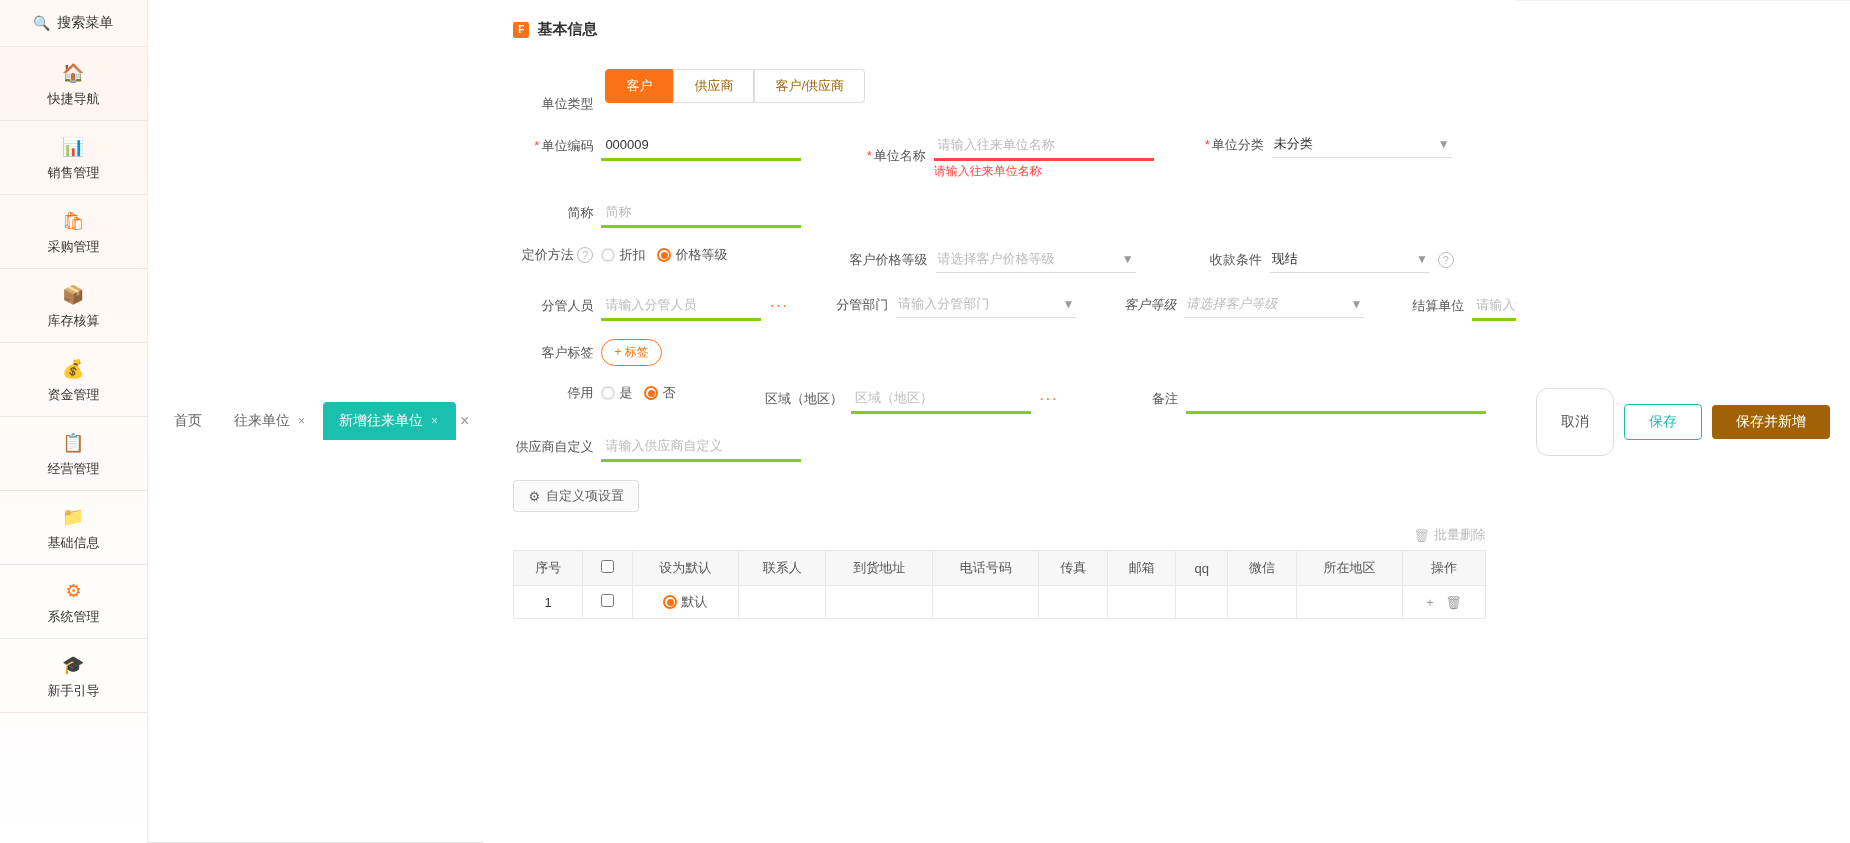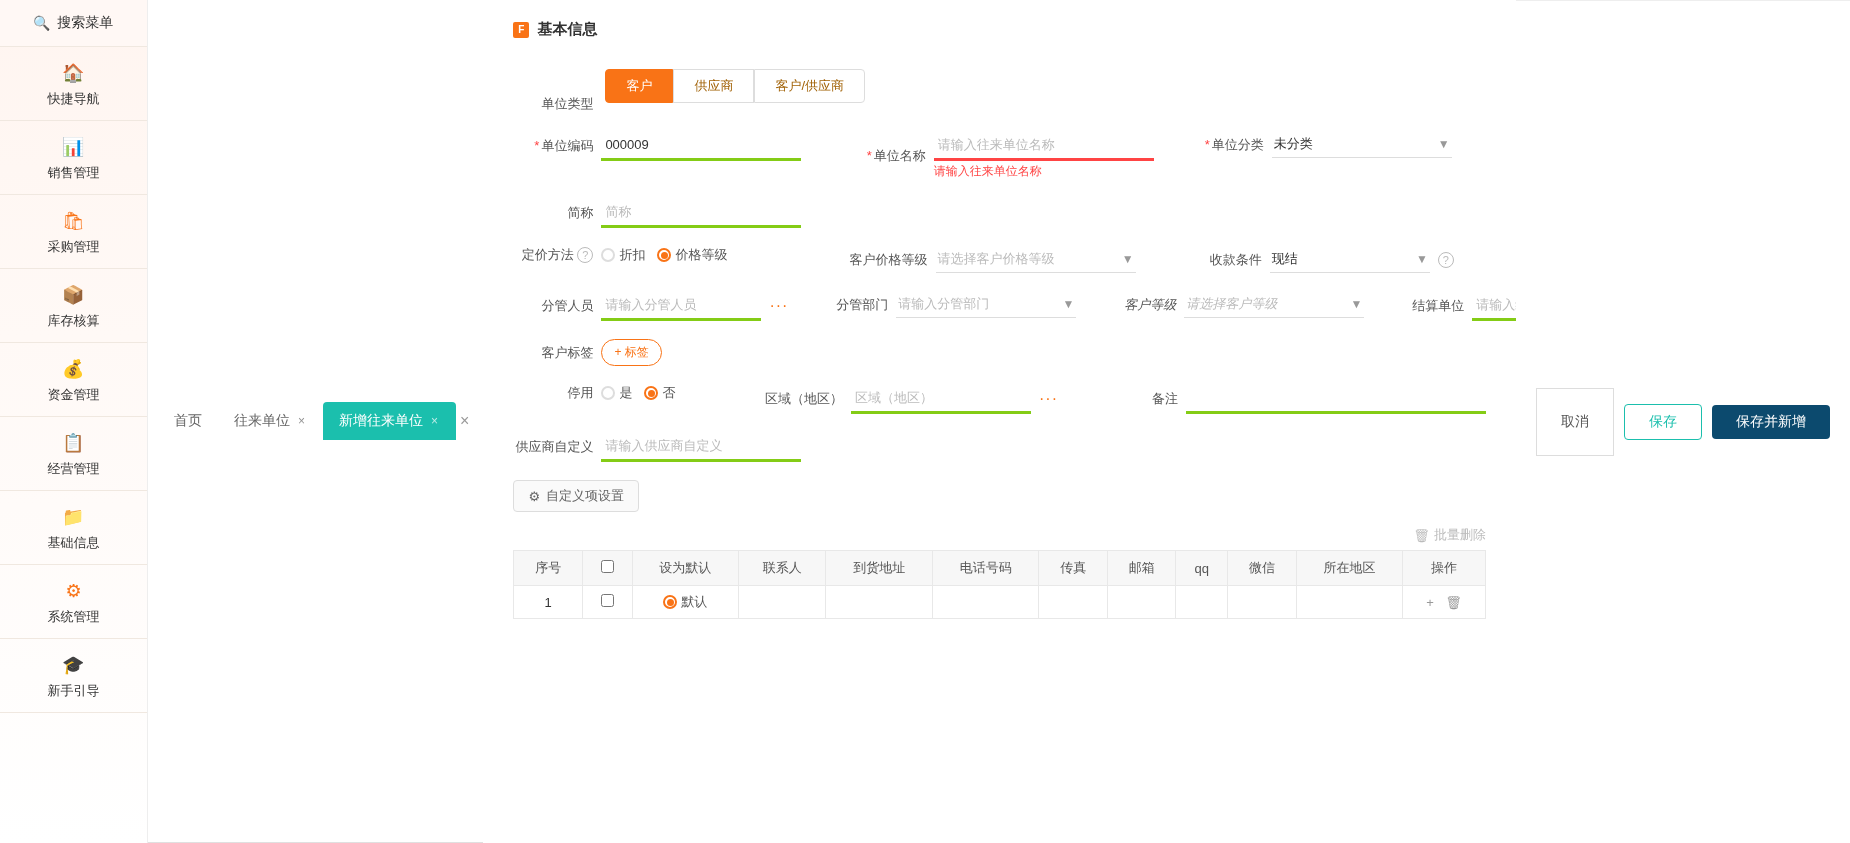--- a/index.html
+++ b/index.html
@@ -305,37 +305,37 @@
       align-items: center;
       gap: 10px;
       padding: 12px 20px;
       background: #fff;
       border-top: 1px solid #eee;
     }
     .btn-cancel {
       padding: 24px 24px;
       border: 1px solid #ddd;
       background: #fff;
-      border-radius: 0;
+      border-radius: 12px;
       font-size: 14px;
       color: #555;
       cursor: pointer;
     }
     .btn-save {
       padding: 8px 24px;
       border: 1px solid #1bbfad;
       background: #fff;
       border-radius: 4px;
       font-size: 14px;
       color: #1bbfad;
       cursor: pointer;
     }
     .btn-save-new {
       padding: 8px 24px;
-      background: #0c4a6e;
+      background: #a16207;
       border: none;
       border-radius: 4px;
       font-size: 14px;
       color: #fff;
       cursor: pointer;
     }
 
     .batch-delete {
       text-align: right;
       color: #bbb;

